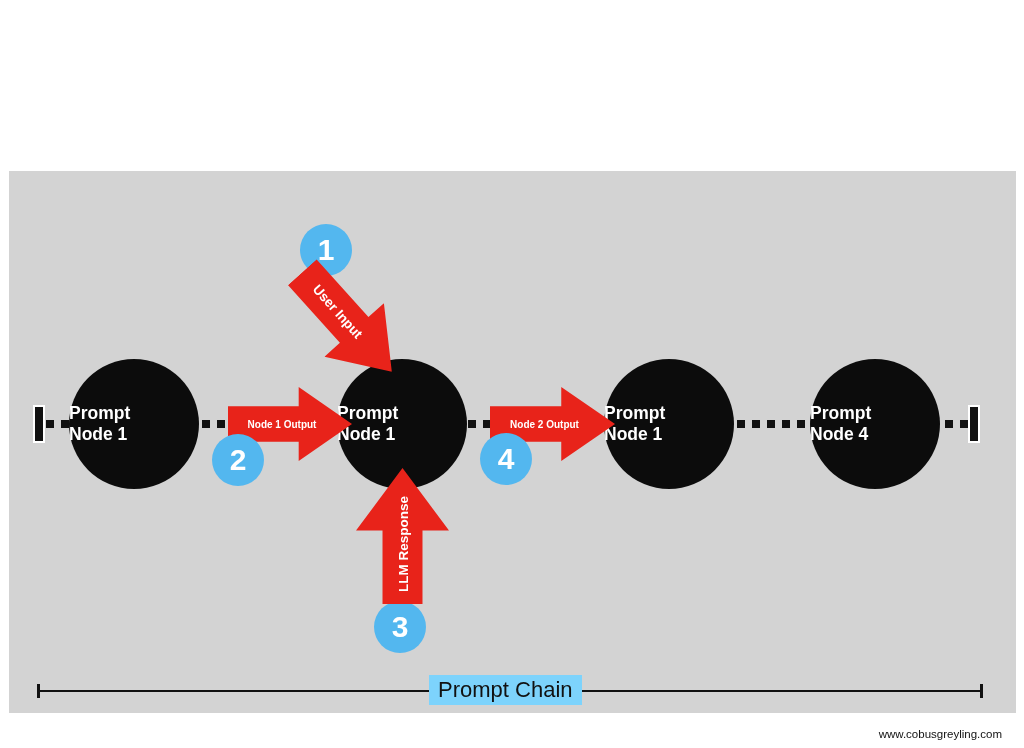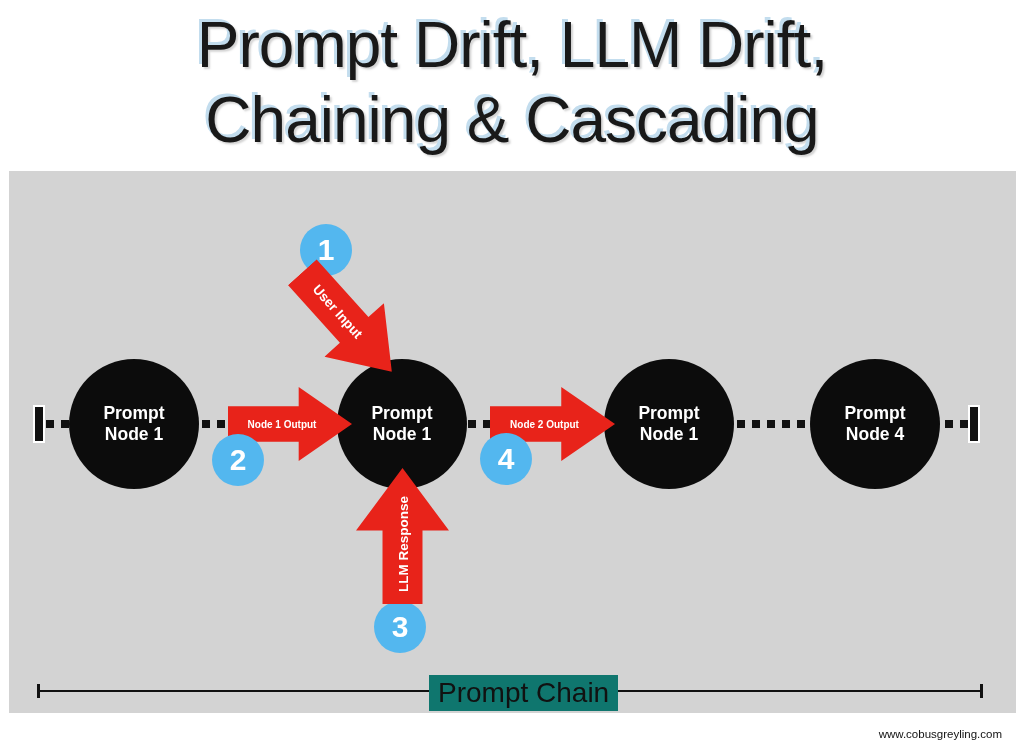--- a/index.html
+++ b/index.html
@@ -42,21 +42,21 @@
     background:repeating-linear-gradient(90deg,var(--ink) 0 8px,transparent 8px 15px);
   }
   
   .node{
     position:absolute;width:130px;height:130px;border-radius:50%;
     background:#0c0c0c;z-index:2;
   }
   .node-label{
     position:absolute;left:0;top:50%;width:100%;
     transform:translateY(-50%);
-    text-align:center;color:#fff;font-weight:700;
+    text-align:left;color:#fff;font-weight:700;
     font-size:17.5px;line-height:21px;letter-spacing:0;
   }
   .node-label span{display:block;}
   
   .arrow{position:absolute;background:var(--red);z-index:3;}
   .arrow-right{
     clip-path:polygon(0 26%,57% 26%,57% 0,100% 50%,57% 100%,57% 74%,0 74%);
   }
   .arrow-label{
     position:absolute;left:2px;right:18px;top:50%;
@@ -89,38 +89,34 @@
     z-index:5;
   }
   .badge.under{z-index:2;}
   
   .measure-line{position:absolute;left:38px;top:690px;width:944px;height:2px;background:var(--ink);z-index:1;}
   .measure-tick{position:absolute;top:684px;width:3px;height:14px;background:var(--ink);z-index:1;}
   .measure-tick.left{left:37px;}
   .measure-tick.right{left:980px;}
   .chain-label-box{
     position:absolute;left:429px;top:675px;z-index:2;
-    background:#0f766e;padding:2px 9px;
-    font-size:28px;color:var(--ink);white-space:nowrap;
+    background:#7dd3fc;padding:2px 9px;
+    font-size:22px;color:var(--ink);white-space:nowrap;
   }
   
   .footer{
     position:absolute;right:22px;top:722px;
     font-size:11.5px;color:var(--ink);margin-top:6px;
   }
 </style>
 </head>
 <body>
 
 <div class="page">
 
-  <h1 class="title">
-    <span>Prompt Drift, LLM Drift,</span>
-    <span>Chaining &amp; Cascading</span>
-  </h1>
 
   <div class="panel"></div>
 
   <div class="endcap left"></div>
   <div class="dashseg" style="left:46px;width:24px;"></div>
   <div class="dashseg" style="left:202px;width:28px;"></div>
   <div class="dashseg" style="left:468px;width:24px;"></div>
   <div class="dashseg" style="left:737px;width:72px;"></div>
   <div class="dashseg" style="left:945px;width:26px;"></div>
   <div class="endcap right"></div>

